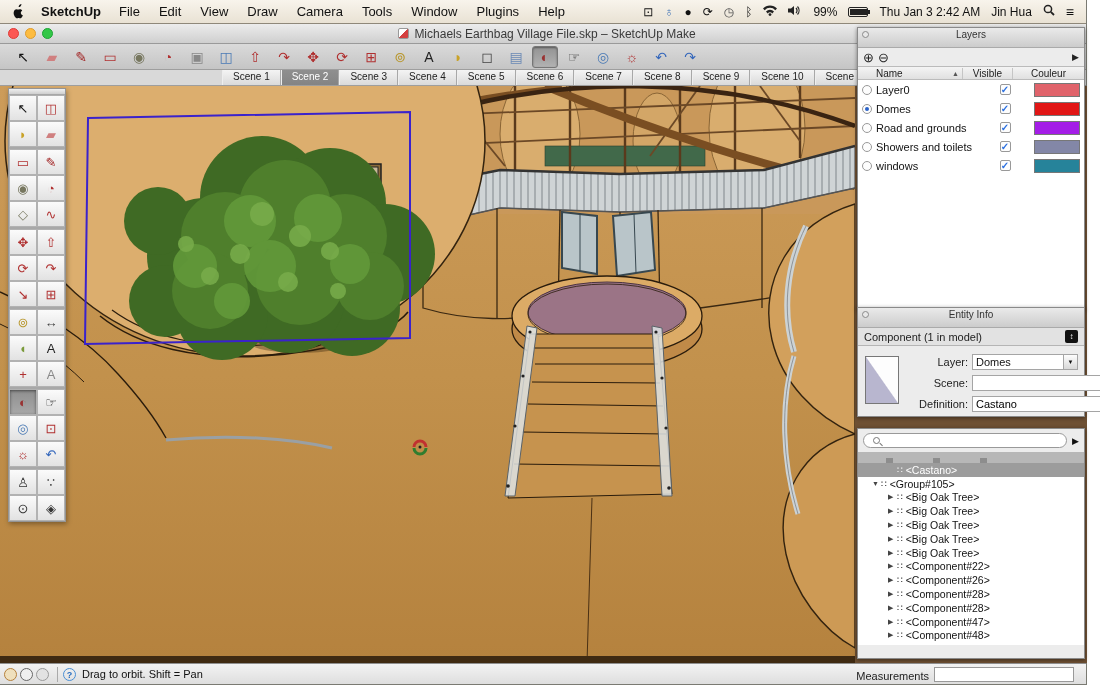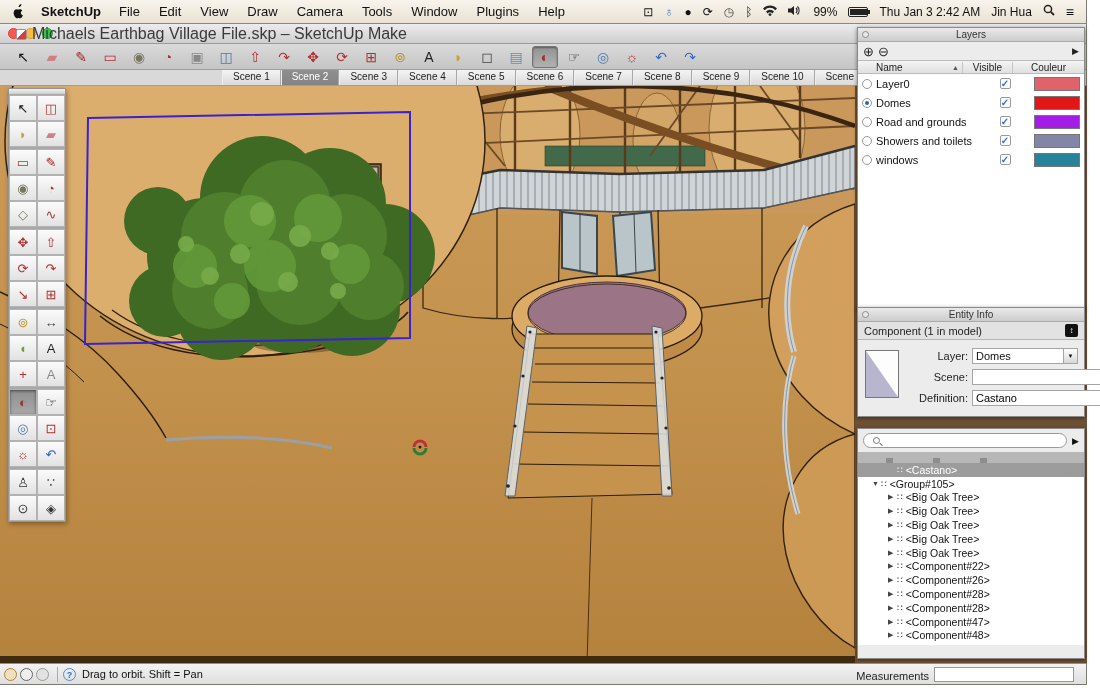--- a/index.html
+++ b/index.html
@@ -21,21 +21,21 @@
   .batt:after{content:"";position:absolute;right:-3px;top:2px;width:2px;height:4px;background:#222}
   .batt i{position:absolute;left:1px;top:1px;bottom:1px;width:90%;background:#222}
   
   .titlebar{position:absolute;left:0;top:24px;width:100%;height:20px;
             background:linear-gradient(#ececec,#cfcfcf);border-bottom:1px solid #9a9a9a;
             display:flex;align-items:center;padding:0 8px}
   .tl{width:11px;height:11px;border-radius:50%;margin-right:6px}
   .tl.r{background:#fc5753;border:1px solid #df3c38}
   .tl.y{background:#fdbc40;border:1px solid #de9c2e}
   .tl.g{background:#33c748;border:1px solid #1da534}
-  .wtitle{position:absolute;left:16px;right:0;font-size:16px;color:#3a3a3a;pointer-events:none}
+  .wtitle{position:absolute;left:8px;right:0;text-align:center;font-size:12px;color:#3a3a3a;pointer-events:none}
   .docicon{display:inline-block;width:11px;height:11px;vertical-align:-1px;margin-right:5px;border-radius:2px;
            border:1px solid #999;background:linear-gradient(135deg,#fff 45%,#d44040 45%)}
   
   .toolbar{position:absolute;left:0;top:44px;width:100%;height:26px;
            background:linear-gradient(#dadada,#c5c5c5);border-bottom:1px solid #9e9e9e;
            display:flex;align-items:center;padding-left:10px}
   .tb-btn{width:26px;height:22px;margin-right:3px;display:flex;align-items:center;justify-content:center;
           font-size:14px;border-radius:3px;border:1px solid transparent;cursor:default}
   .tb-btn.active{background:linear-gradient(#939393,#b2b2b2);border:1px solid #767676;box-shadow:inset 0 1px 2px rgba(0,0,0,.4)}
   
@@ -53,21 +53,21 @@
            border:1px solid #949494;box-shadow:1px 2px 5px rgba(0,0,0,.35)}
   .pal-head{height:6px;background:linear-gradient(#efefef,#cfcfcf);border-bottom:1px solid #a8a8a8}
   .pal-group{display:grid;grid-template-columns:28px 28px;border-bottom:2px solid #a8a8a8}
   .pal-group:last-child{border-bottom:none}
   .pal-btn{width:28px;height:26px;display:flex;align-items:center;justify-content:center;font-size:13px;
            background:linear-gradient(#fbfbfb,#e2e2e2);border:1px solid #b2b2b2;cursor:default}
   .pal-btn.active{background:linear-gradient(#8f8f8f,#a8a8a8);box-shadow:inset 0 1px 3px rgba(0,0,0,.5)}
   
   .panel{position:absolute;left:857px;width:228px;background:#ececec;border:1px solid #8a8a8a;
          box-shadow:0 1px 4px rgba(0,0,0,.45);font-size:11px}
-  .p-title{height:14px;background:linear-gradient(#eaeaea,#cccccc);border-bottom:1px solid #aaa;
+  .p-title{height:20px;background:linear-gradient(#eaeaea,#cccccc);border-bottom:1px solid #aaa;
            text-align:center;font-size:10px;color:#333;line-height:13px;position:relative}
   .p-close{position:absolute;left:4px;top:3px;width:7px;height:7px;border-radius:50%;
            border:1px solid #8a8a8a;background:#e8e8e8}
   .panel.layers{top:-59px;height:283px}   
   .panel.entity{top:221px;height:110px}
   .panel.outliner{top:342px;height:231px}
   .lay-tools{height:18px;display:flex;align-items:center;padding:0 5px;font-size:13px;color:#222}
   .lay-tools .detail{margin-left:auto;font-size:9px}
   .lay-head{height:14px;display:flex;background:linear-gradient(#f4f4f4,#e0e0e0);
             border-top:1px solid #bbb;border-bottom:1px solid #bbb;font-size:10px;color:#222;align-items:center}

